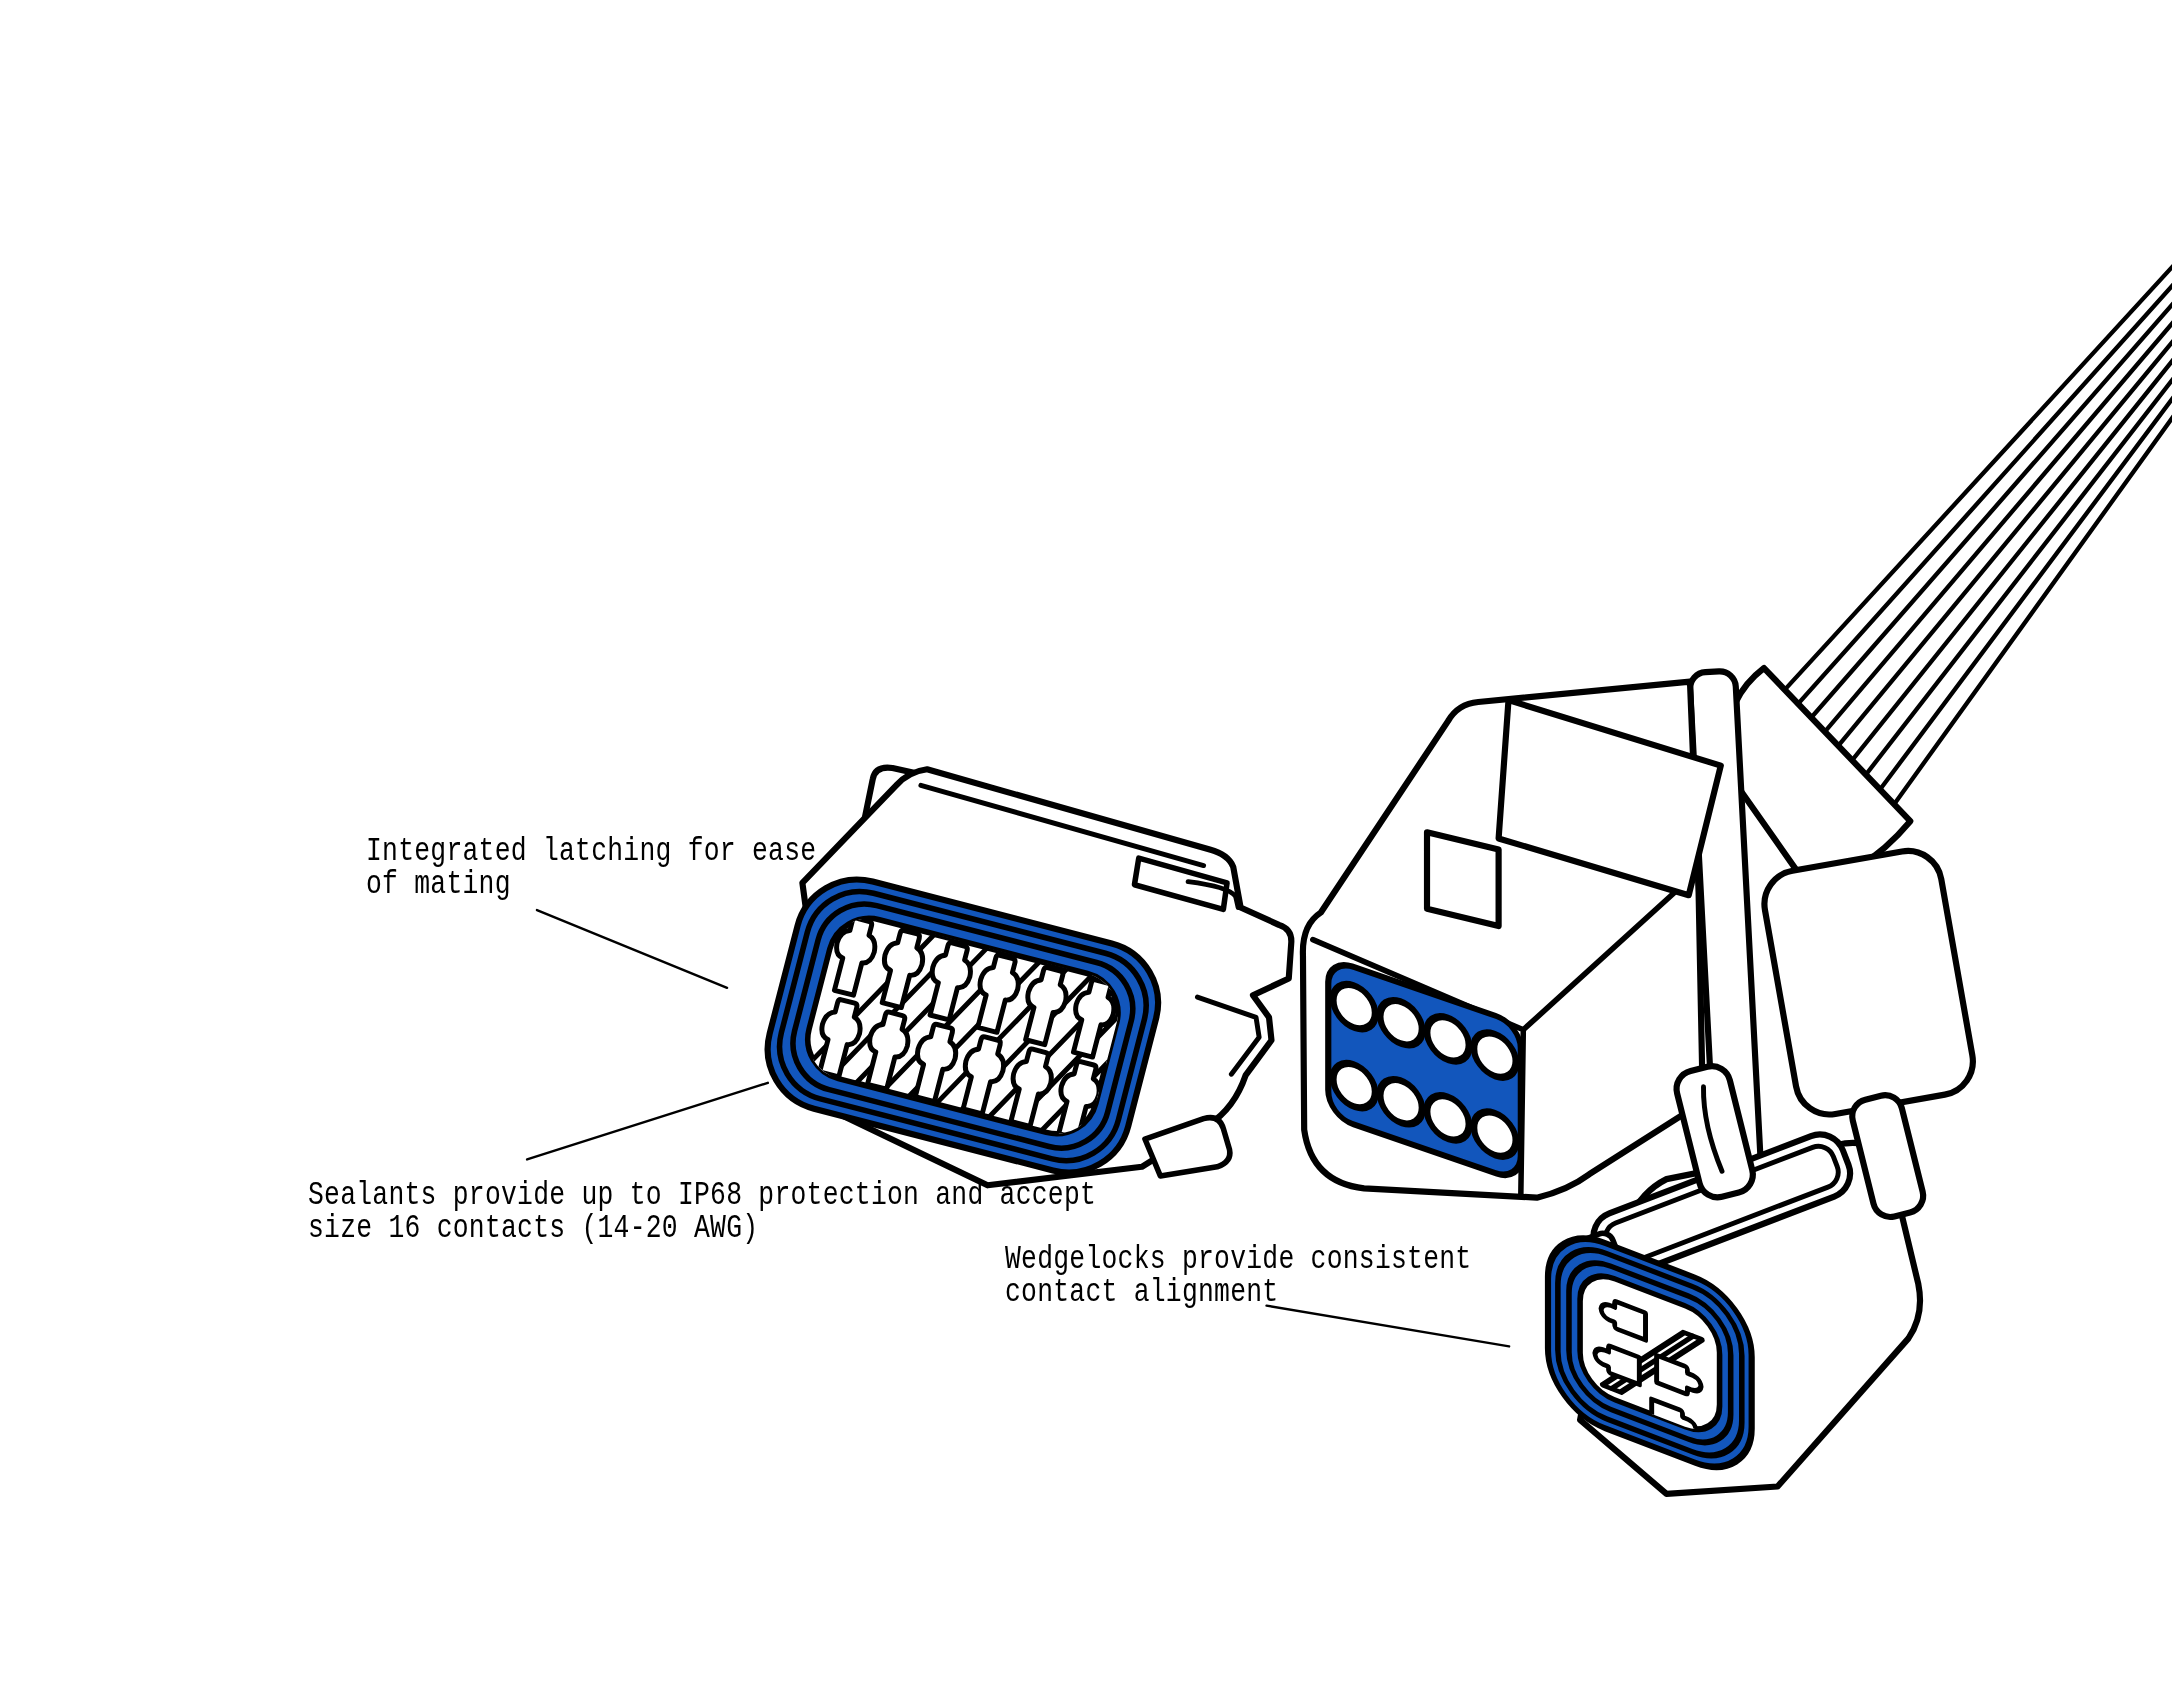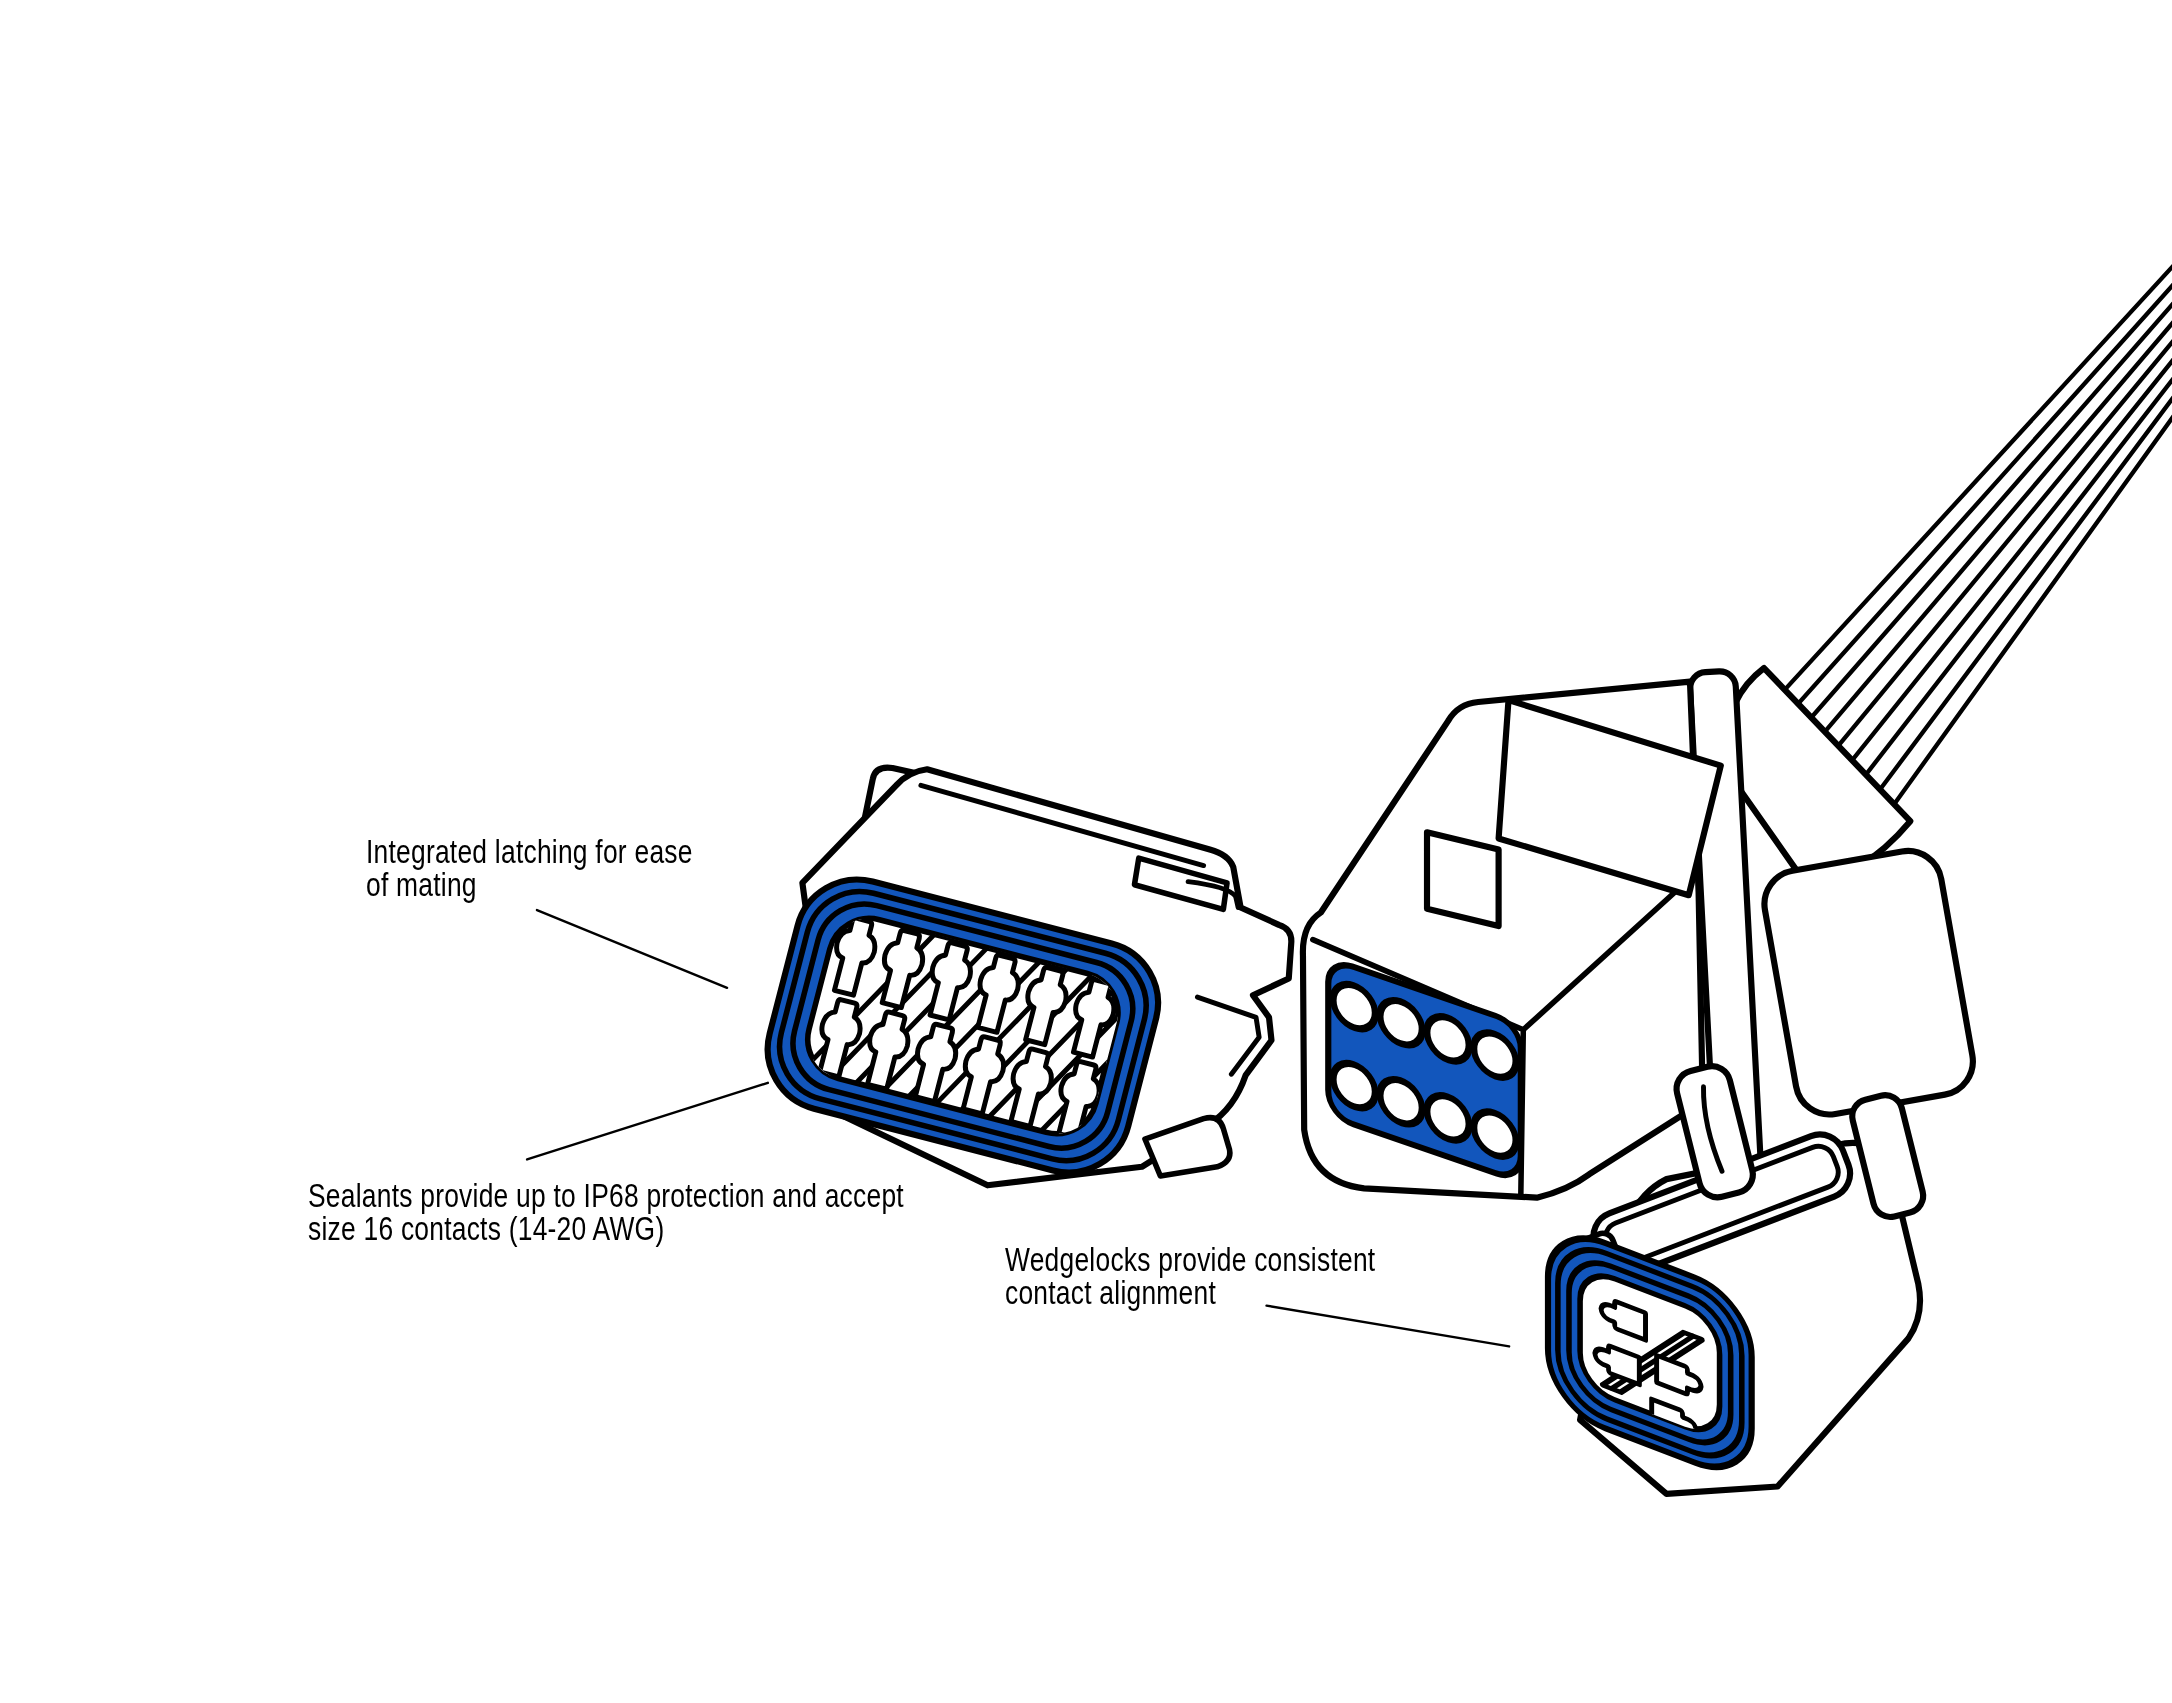--- a/index.html
+++ b/index.html
@@ -1,20 +1,20 @@
 <!DOCTYPE html>
 <html style="font-size:10px"><head>
 <meta charset="utf-8">
 <style>
   html,body{margin:0;padding:0;background:#ffffff;}
   #stage{
     position:relative;
     width:2172px;height:1704px;
     background:#ffffff;
-    font-family:Liberation Sans, sans-serif;
+    font-family:Liberation Mono, monospace;
     overflow:hidden;
   }
   #art{position:absolute;left:0;top:0;width:2172px;height:1704px;}
   .caption{
     position:absolute;
     font-size:33px;
     line-height:33px;
     color:#000;
     white-space:nowrap;
     transform:scaleX(0.8);

